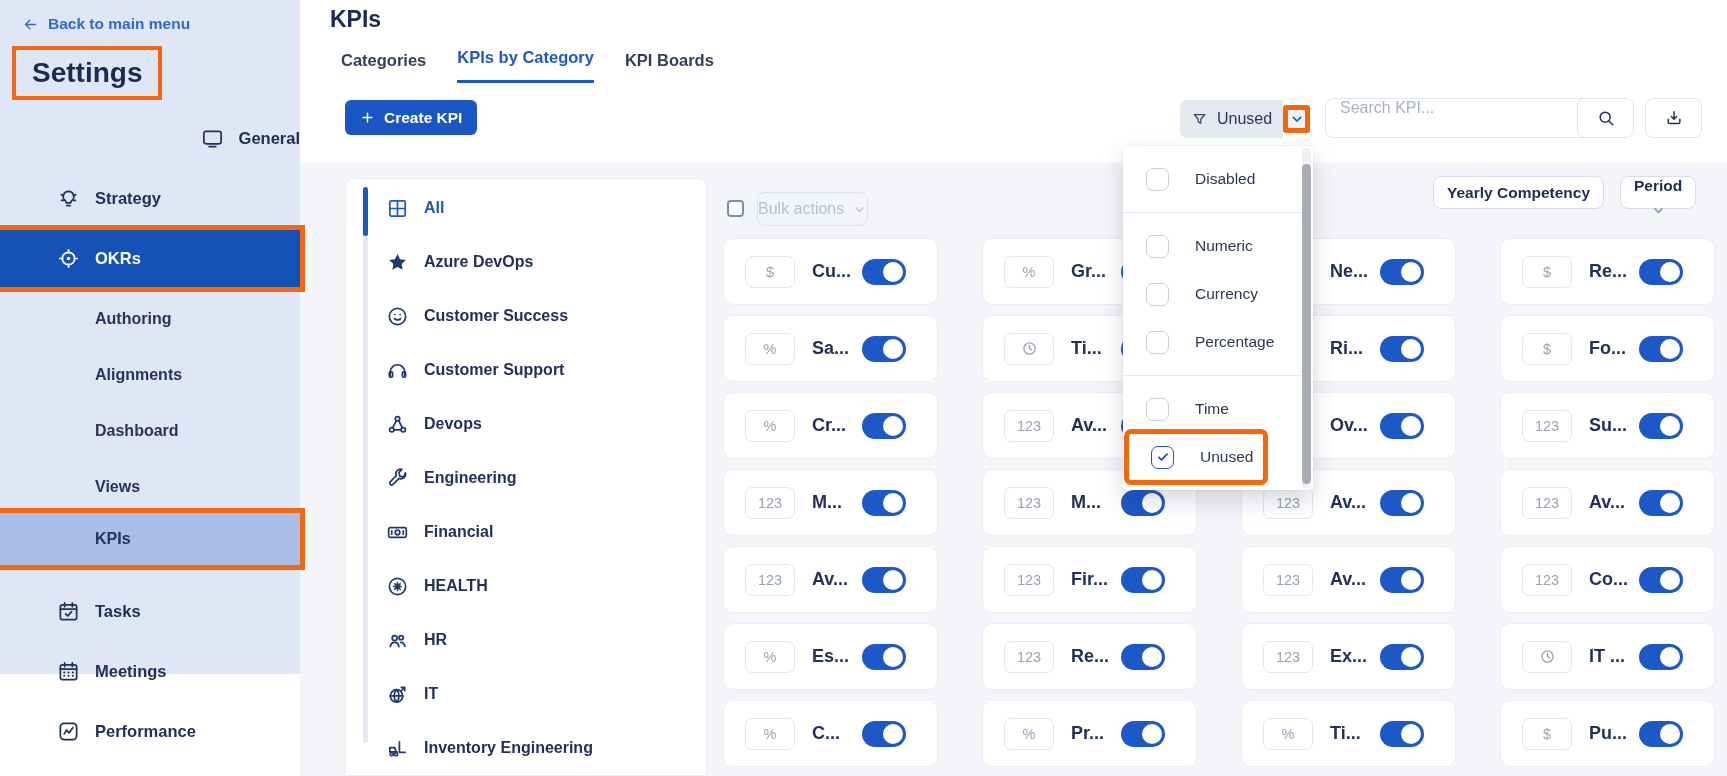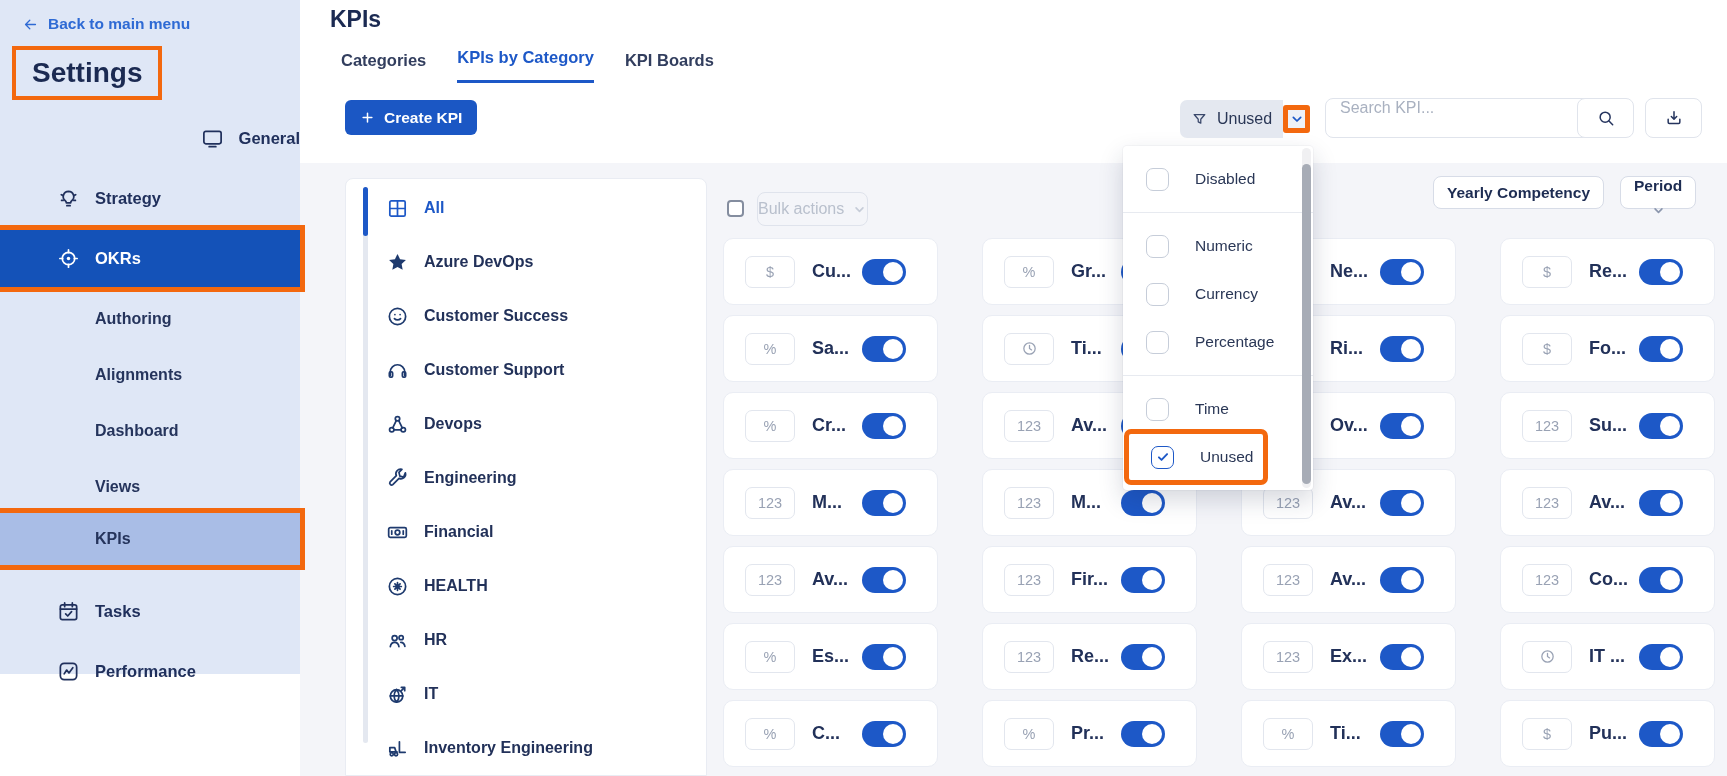--- a/index.html
+++ b/index.html
@@ -170,20 +170,30 @@
             <svg viewBox="0 0 24 24" fill="none" stroke="currentColor" stroke-width="1.8" stroke-linecap="round" stroke-linejoin="round">
               <rect x="3.5" y="5" width="17" height="15.5" rx="2"></rect>
               <path d="M3.5 9.5h17M8 3v4M16 3v4M9 14.5l2.2 2.2 4-4.5"></path>
             </svg>
           </span>
           <span class="nav-label">Tasks</span>
         </div>
         <div class="nav-item">
           <span class="icon nav-ic">
             <svg viewBox="0 0 24 24" fill="none" stroke="currentColor" stroke-width="1.8" stroke-linecap="round" stroke-linejoin="round">
+              <rect x="3.5" y="5" width="17" height="15.5" rx="2"></rect>
+              <path d="M3.5 9.5h17M8 3v4M16 3v4"></path>
+              <path stroke-width="2.2" d="M7.5 13h.1M12 13h.1M16.5 13h.1M7.5 16.5h.1M12 16.5h.1M16.5 16.5h.1"></path>
+            </svg>
+          </span>
+          <span class="nav-label">Meetings</span>
+        </div>
+        <div class="nav-item">
+          <span class="icon nav-ic">
+            <svg viewBox="0 0 24 24" fill="none" stroke="currentColor" stroke-width="1.8" stroke-linecap="round" stroke-linejoin="round">
               <rect x="3.5" y="3.5" width="17" height="17" rx="4"></rect>
               <path d="M7.5 14.5l2.6-4 2.4 3 4-5.5"></path>
             </svg>
           </span>
           <span class="nav-label">Performance</span>
         </div>
       </nav>
   </aside>
 
   <main class="main">

